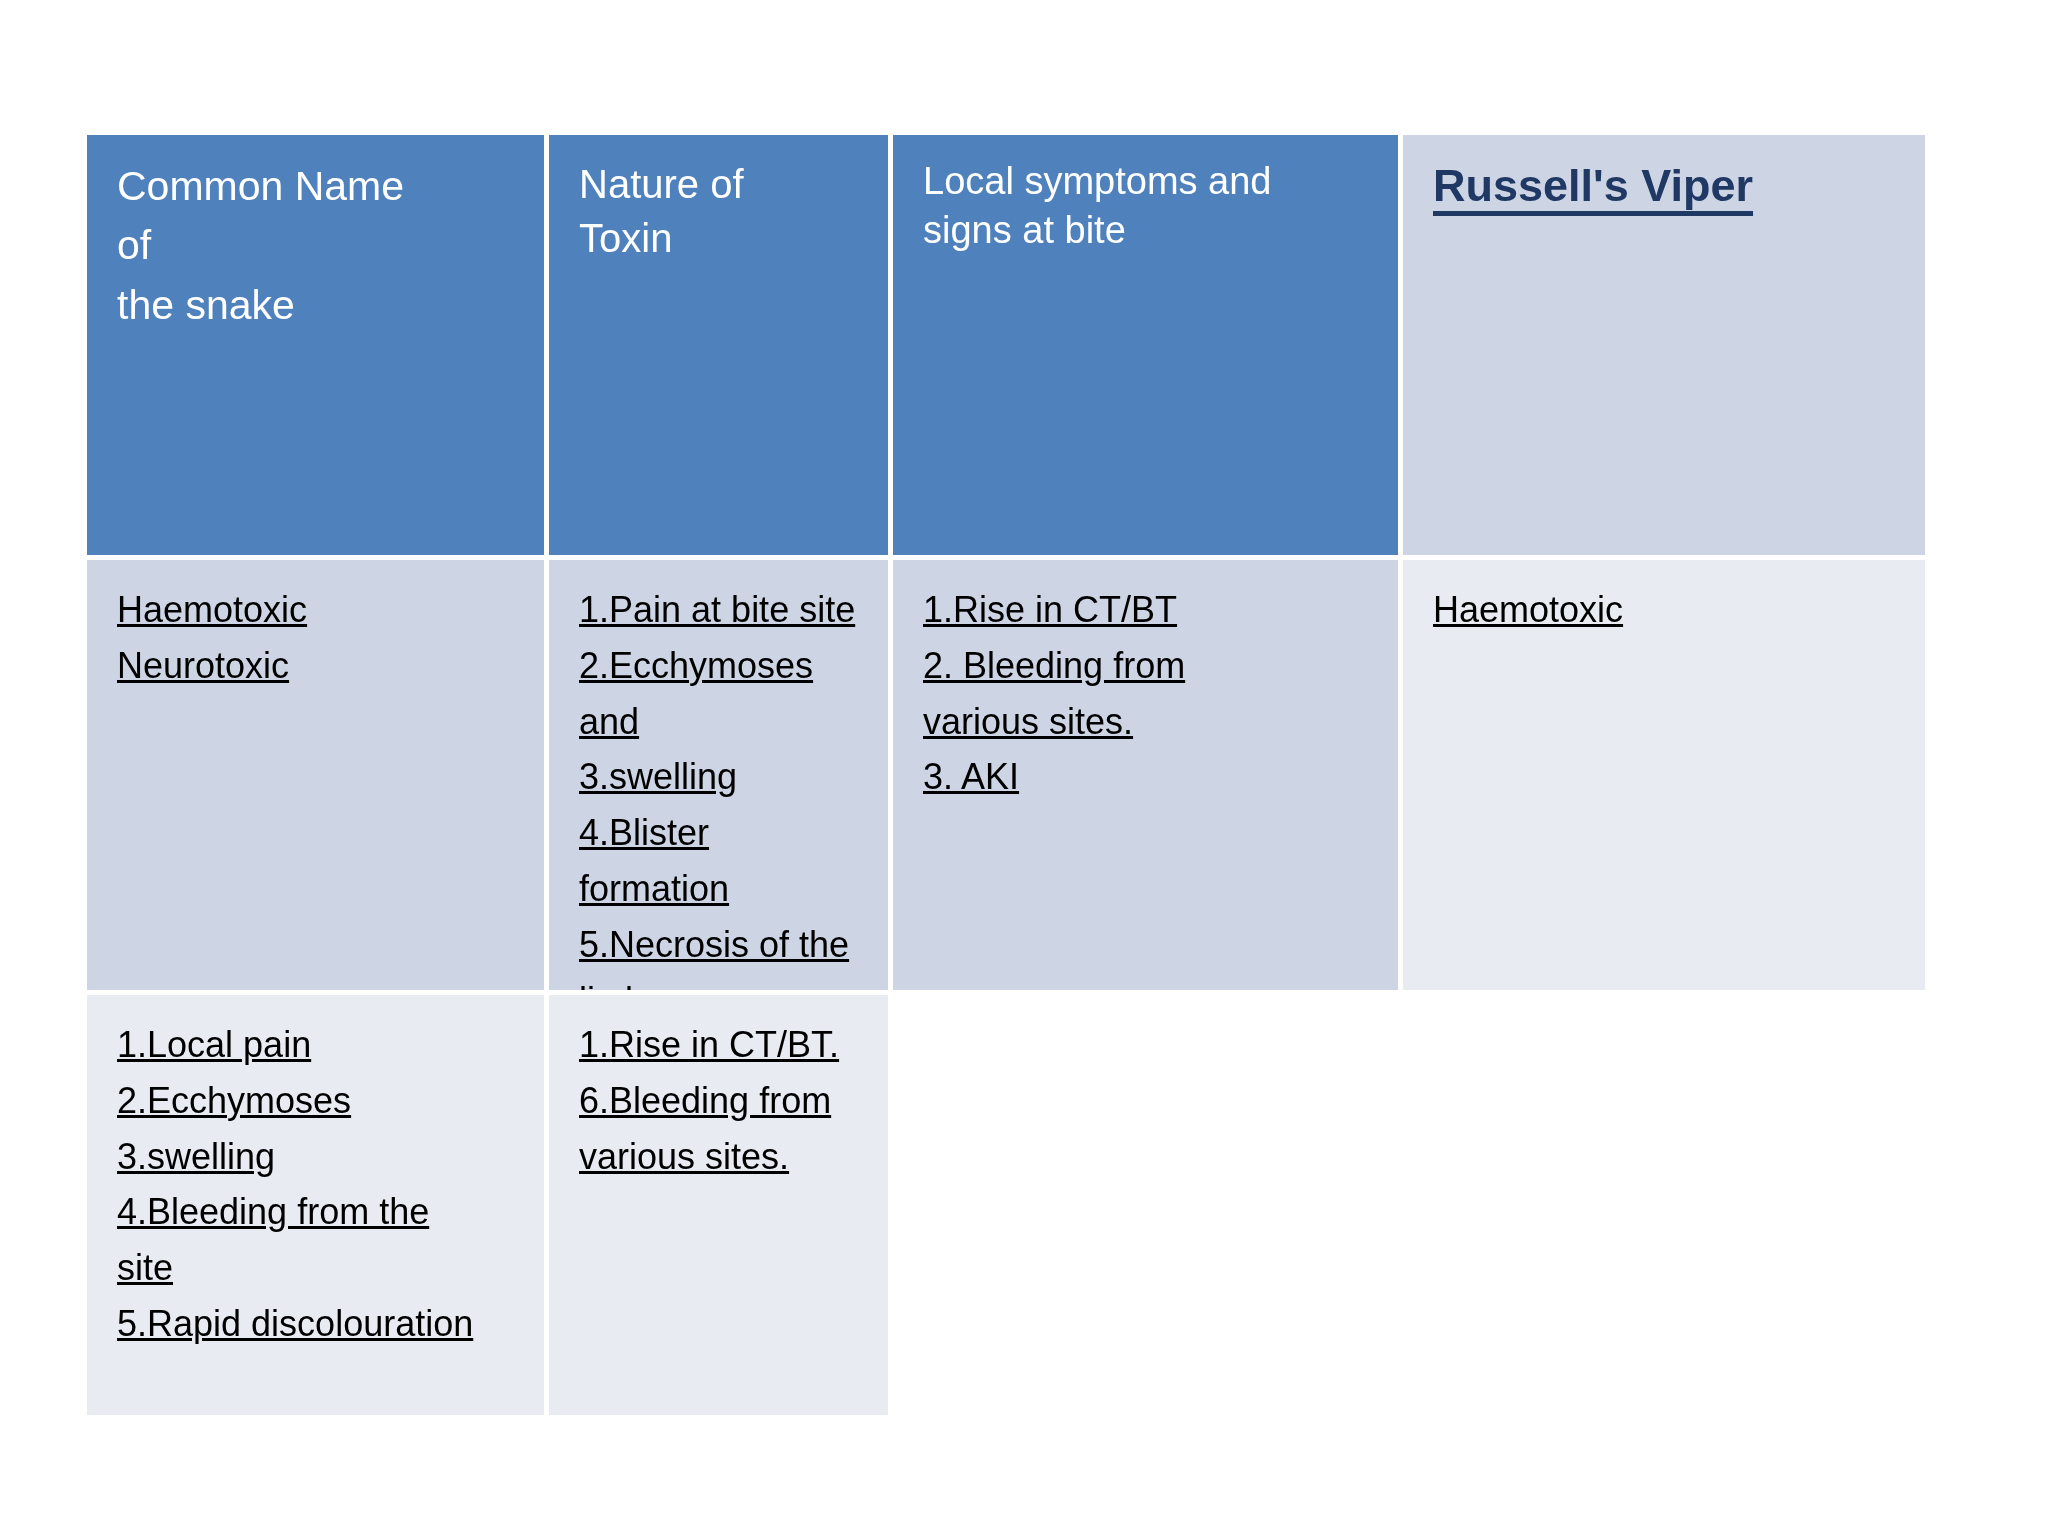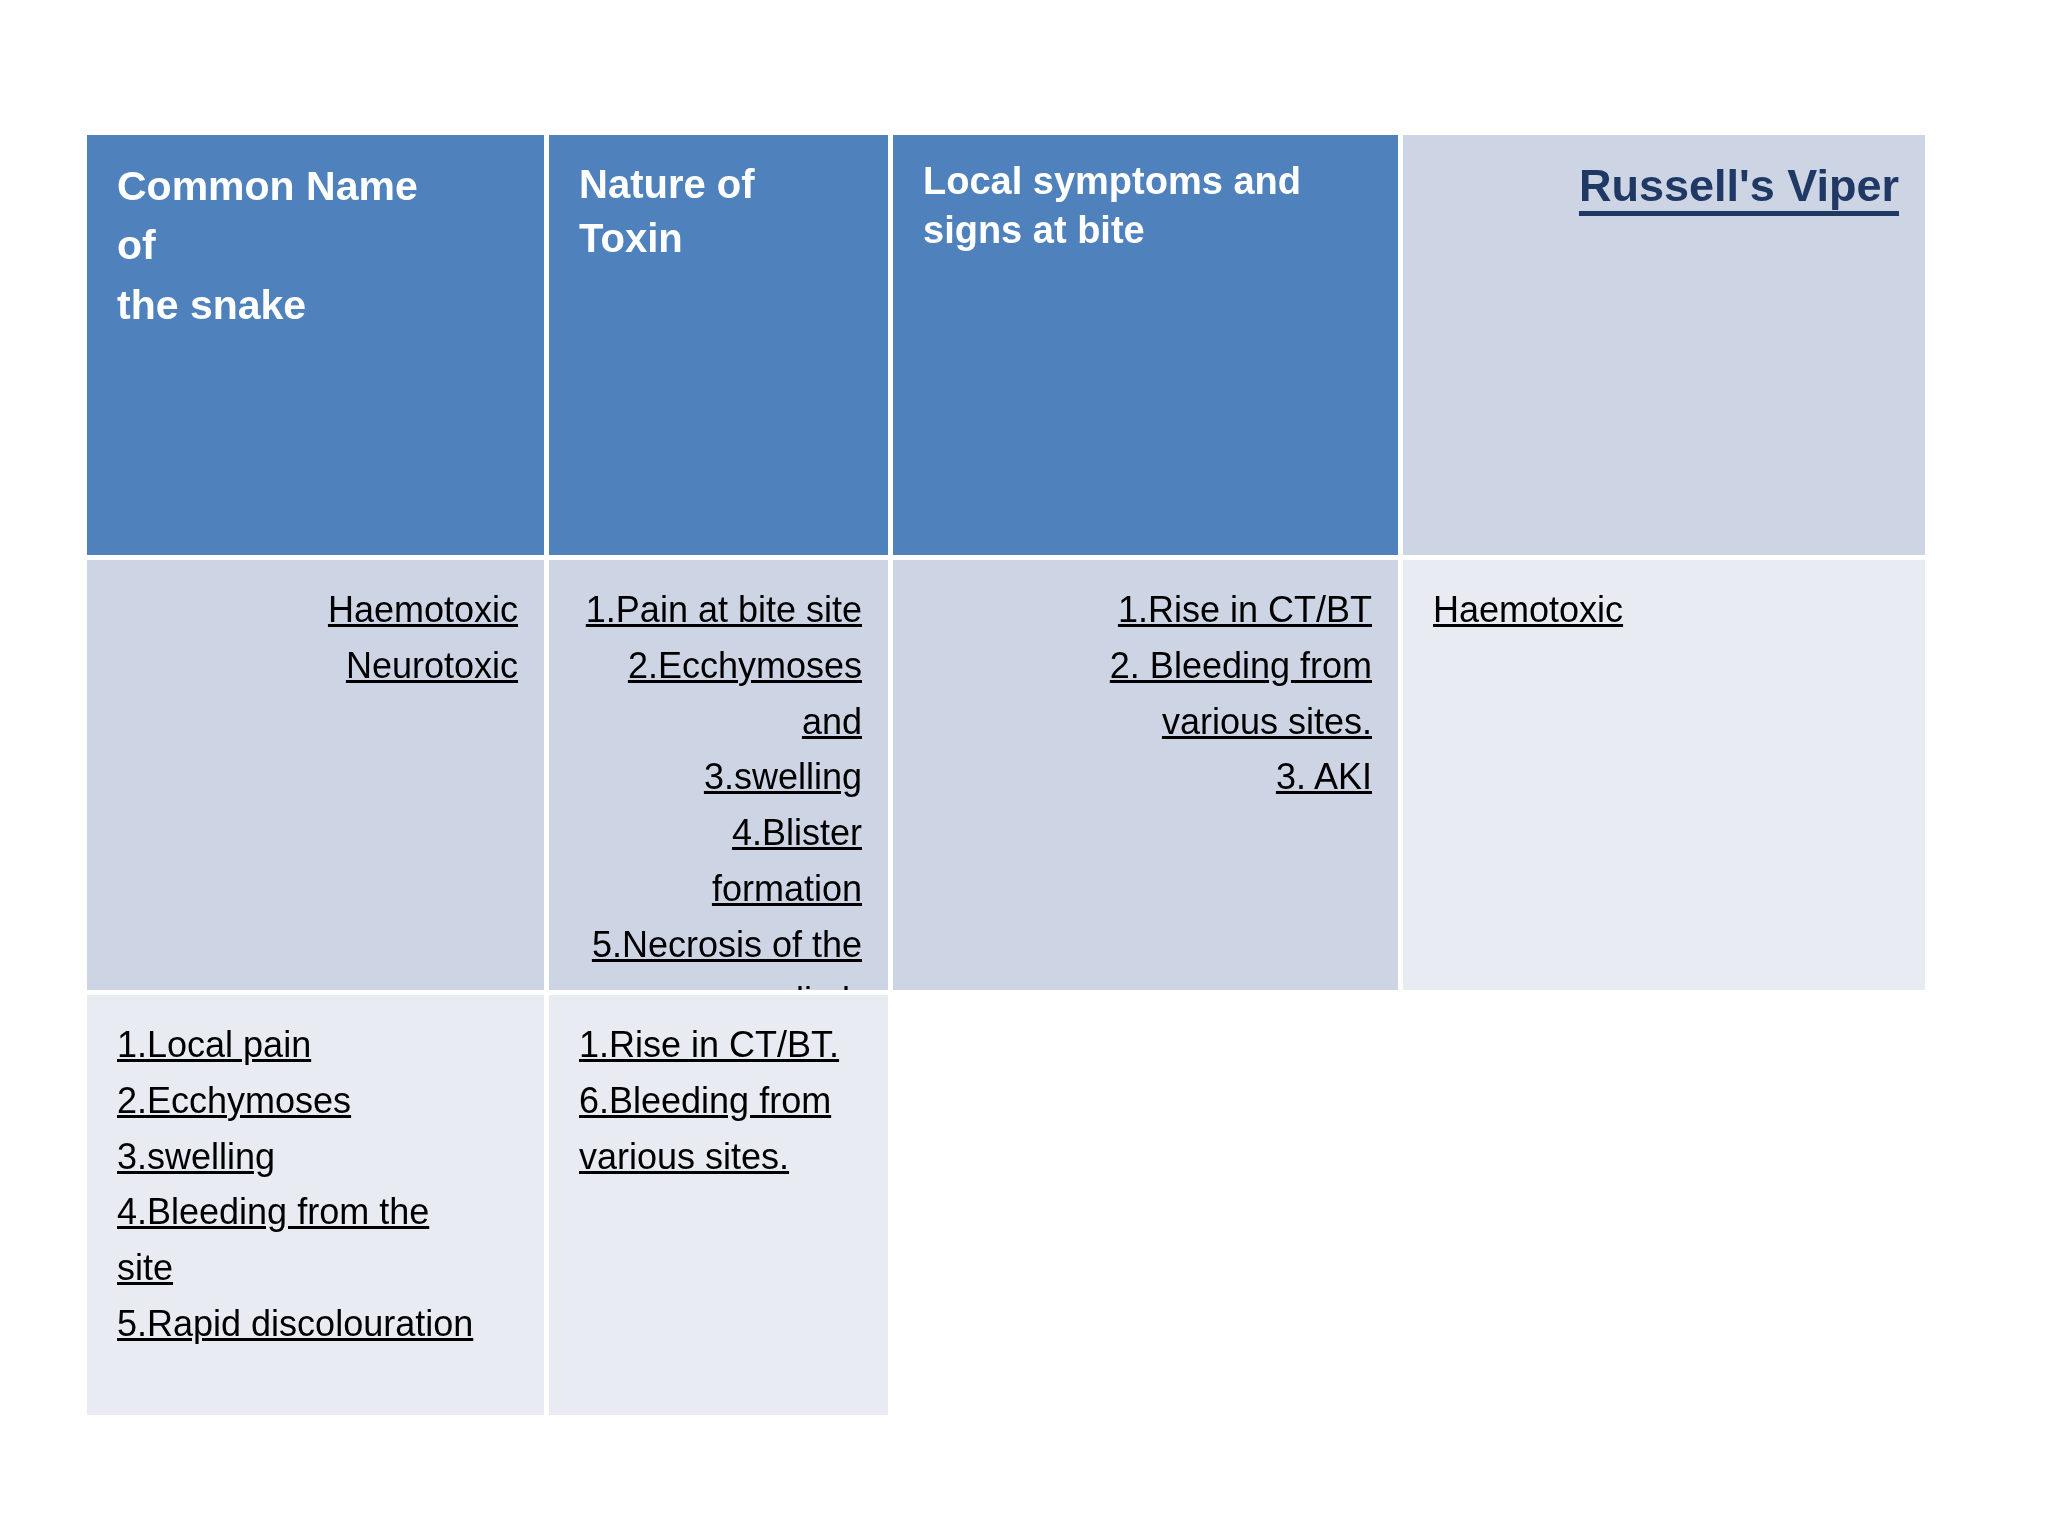--- a/index.html
+++ b/index.html
@@ -31,37 +31,37 @@
     padding: 22px 26px 20px 30px;
     overflow: hidden;
   }
   .cell-text {
     white-space: pre-line;
   }
   
   .cell.header {
     background: #4f81bd;
     color: #ffffff;
-    font-weight: bold;
+    font-weight: normal;
   }
   .hdr-col1 .cell-text {
     font-size: 41px;
     line-height: 1.45;
   }
   .hdr-col2 .cell-text {
     font-size: 40px;
     line-height: 1.35;
   }
   .hdr-col3 .cell-text,
   .hdr-col4 .cell-text {
     font-size: 38px;
     line-height: 1.3;
   }
   
-  .cell.band-a { background: #cdd5e5; text-align: right; }
+  .cell.band-a { background: #cdd5e5; }
   .cell.band-b { background: #e9ebf3; }
   .body-text {
     color: #000000;
     font-size: 36px;
     line-height: 1.55;
     white-space: pre-line;
     text-decoration: underline;
   }
   .snake-name {
     display: inline-block;

